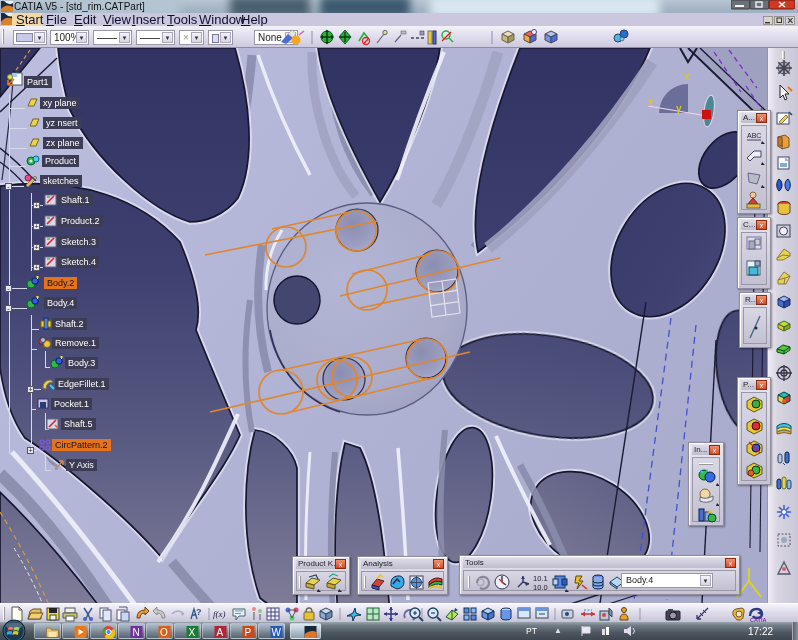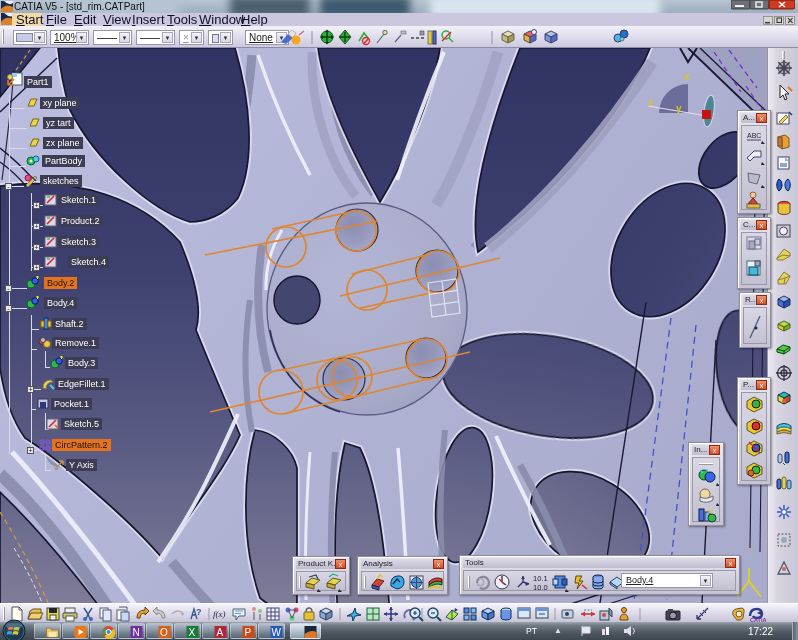--- a/index.html
+++ b/index.html
@@ -12,21 +12,21 @@
 #title-text { position:absolute; top:1px; left:14px; font-size:10px; color:#111; white-space:nowrap; }
 #winbtns { position:absolute; top:0; left:731px; width:64px; height:10px; }
 
 #menubar { position:absolute; top:13px; left:0; width:798px; height:13px; background:#cac7de; }
 .menu-item { position:absolute; top:0px; font-size:13px; line-height:13px; color:#10102c; }
 #start-hl { position:absolute; left:12px; top:0; width:30px; height:13px; background:#f2d9a6; }
 
 #toolbar { position:absolute; top:26px; left:0; width:798px; height:22px;
   background:linear-gradient(180deg,#f3f1f8 0%,#e2dfee 45%,#cdcadf 100%);
   border-bottom:1px solid #8f8ca6; }
-.combo { position:absolute; top:4px; height:15px; background:#fff; border:1px solid #9a97a8; font-size:10px; color:#222;text-decoration:underline; }
+.combo { position:absolute; top:4px; height:15px; background:#fff; border:1px solid #9a97a8; font-size:10px; color:#222; }
 .combo .arr { position:absolute; right:1px; top:1px; width:11px; height:11px; background:linear-gradient(180deg,#f4f3f8,#d8d5e6); border:1px solid #aaa7bb; font-size:6px; color:#333; text-align:center; line-height:11px; }
 
 #viewport { position:absolute; top:48px; left:0; width:798px; height:555px; background:#34366a; overflow:hidden; }
 
 .tnode { position:absolute; height:12px; font-size:9px; line-height:12px; color:#fff; background:#3c3c55; padding:0 3px; white-space:nowrap; }
 .tnode.sel { background:#e5731c; color:#141414; }
 .ticon { position:absolute; width:14px; height:13px; }
 .tline { position:absolute; background:#d8d9ea; }
 .texp { position:absolute; width:7px; height:7px; background:#e8e8f2; border:1px solid #555; font-size:7px; line-height:5px; text-align:center; color:#222; }
 
@@ -111,21 +111,21 @@
       </div>
     <div class="combo" style="left:136px;width:39px">
         <div style="position:absolute;left:3px;top:7px;width:20px;height:1px;background:#444"></div>
         <div class="arr">▼</div>
       </div>
     <div class="combo" style="left:179px;width:25px;padding:1px 0 0 3px;color:#999">×<div class="arr">▼</div></div>
     <div class="combo" style="left:208px;width:25px">
         <div style="position:absolute;left:3px;top:3px;width:7px;height:9px;background:#dde;border:1px solid #779"></div>
         <div class="arr">▼</div>
       </div>
-    <div class="combo" style="left:245px;width:44px;padding:1px 0 0 3px">None<div class="arr">▼</div></div>
+    <div class="combo" style="left:254px;width:44px;padding:1px 0 0 3px">None<div class="arr">▼</div></div>
     <svg style="position:absolute;left:280px;top:3px" width="370" height="17" viewBox="0 0 370 17">
       <path d="M1,13 L8,5 L13,9 L6,15 Z" fill="#4a6cd4"></path>
         <path d="M8,5 L12,1 L16,4 L13,9 Z" fill="#e8e4da" stroke="#888" stroke-width="0.5"></path>
       <circle cx="16" cy="11" r="4.5" fill="#f5a623"></circle>
         <path d="M19,6 L24,2" stroke="#c69" stroke-width="1.5"></path>
       <line x1="32" y1="2" x2="32" y2="15" stroke="#98a"></line>
       <g transform="translate(40,0)">
           <circle cx="7" cy="8" r="6" fill="#2fae3c" stroke="#0a5a14"></circle>
           <path d="M7,2 L7,14 M1,8 L13,8" stroke="#0a3a0e" stroke-width="1.4"></path>
           <path d="M7,0.5 L9,3 L5,3 Z M7,15.5 L9,13 L5,13 Z M0,8 L3,6 L3,10 Z M14,8 L11,6 L11,10 Z" fill="#0a3a0e"></path>
@@ -401,61 +401,61 @@
           <circle cx="4" cy="6" r="2.5" fill="#e8e040" stroke="#884"></circle>
         </svg>
       <div class="tnode" style="left:24px;top:28px">Part1</div>
       <svg class="ticon" style="left:25px;top:48px" viewBox="0 0 14 13">
           <path d="M3,10 L6,3 L12,3 L9,10 Z" fill="#e8d44a" stroke="#776611"></path>
         </svg>
       <div class="tnode" style="left:40px;top:49px">xy plane</div>
       <svg class="ticon" style="left:27px;top:68px" viewBox="0 0 14 13">
           <path d="M3,10 L6,3 L12,3 L9,10 Z" fill="#e8d44a" stroke="#776611"></path>
         </svg>
-      <div class="tnode" style="left:43px;top:69px">yz tart</div>
+      <div class="tnode" style="left:43px;top:69px">yz nsert</div>
       <svg class="ticon" style="left:27px;top:88px" viewBox="0 0 14 13">
           <path d="M3,10 L6,3 L12,3 L9,10 Z" fill="#e8d44a" stroke="#776611"></path>
         </svg>
       <div class="tnode" style="left:43px;top:89px">zx plane</div>
       <svg class="ticon" style="left:26px;top:106px" viewBox="0 0 14 13">
           <circle cx="5" cy="7" r="4" fill="#30b840" stroke="#064"></circle>
           <circle cx="10" cy="5" r="3" fill="#58c8e8" stroke="#068"></circle>
           <circle cx="5" cy="7" r="1.5" fill="#fff"></circle>
         </svg>
-      <div class="tnode" style="left:42px;top:107px">PartBody</div>
+      <div class="tnode" style="left:42px;top:107px">Product</div>
       <svg class="ticon" style="left:24px;top:126px" viewBox="0 0 14 13">
           <path d="M2,11 L11,2 L13,4 L4,13 Z" fill="#e8b84a" stroke="#875"></path>
           <circle cx="4" cy="4" r="3" fill="#e84a8a" stroke="#824"></circle>
           <path d="M8,3 L12,7" stroke="#248" stroke-width="1.2"></path>
         </svg>
       <div class="tnode" style="left:40px;top:127px">sketches</div>
       <svg class="ticon" style="left:44px;top:145px" viewBox="0 0 14 13">
           <rect x="1" y="2" width="11" height="10" fill="#d8d8e8" stroke="#667"></rect>
           <path d="M3,10 L10,3" stroke="#d23" stroke-width="1.6"></path>
           <path d="M3,4 L6,4" stroke="#3a3" stroke-width="1.2"></path>
         </svg>
-      <div class="tnode" style="left:58px;top:146px">Sketch.1</div>
+      <div class="tnode" style="left:58px;top:146px">Shaft.1</div>
       <svg class="ticon" style="left:44px;top:166px" viewBox="0 0 14 13">
           <rect x="1" y="2" width="11" height="10" fill="#d8d8e8" stroke="#667"></rect>
           <path d="M3,10 L10,3" stroke="#d23" stroke-width="1.6"></path>
           <path d="M3,4 L6,4" stroke="#3a3" stroke-width="1.2"></path>
         </svg>
       <div class="tnode" style="left:58px;top:167px">Product.2</div>
       <svg class="ticon" style="left:44px;top:187px" viewBox="0 0 14 13">
           <rect x="1" y="2" width="11" height="10" fill="#d8d8e8" stroke="#667"></rect>
           <path d="M3,10 L10,3" stroke="#d23" stroke-width="1.6"></path>
           <path d="M3,4 L6,4" stroke="#3a3" stroke-width="1.2"></path>
         </svg>
       <div class="tnode" style="left:58px;top:188px">Sketch.3</div>
       <svg class="ticon" style="left:44px;top:207px" viewBox="0 0 14 13">
           <rect x="1" y="2" width="11" height="10" fill="#d8d8e8" stroke="#667"></rect>
           <path d="M3,10 L10,3" stroke="#d23" stroke-width="1.6"></path>
           <path d="M3,4 L6,4" stroke="#3a3" stroke-width="1.2"></path>
         </svg>
-      <div class="tnode" style="left:68px;top:208px">Sketch.4</div>
+      <div class="tnode" style="left:58px;top:208px">Sketch.4</div>
       <svg class="ticon" style="left:26px;top:228px" viewBox="0 0 14 13">
           <circle cx="5" cy="8" r="4" fill="#30b840" stroke="#064"></circle>
           <circle cx="9" cy="5" r="3.2" fill="#3858e8" stroke="#025"></circle>
           <path d="M10,1 L13,1 M11.5,0 L11.5,3" stroke="#ee2" stroke-width="1.1"></path>
         </svg>
       <div class="tnode sel" style="left:44px;top:229px">Body.2</div>
       <svg class="ticon" style="left:26px;top:248px" viewBox="0 0 14 13">
           <circle cx="5" cy="8" r="4" fill="#30b840" stroke="#064"></circle>
           <circle cx="9" cy="5" r="3.2" fill="#3858e8" stroke="#025"></circle>
           <path d="M10,1 L13,1 M11.5,0 L11.5,3" stroke="#ee2" stroke-width="1.1"></path>
@@ -487,21 +487,21 @@
       <svg class="ticon" style="left:36px;top:349px" viewBox="0 0 14 13">
           <rect x="2" y="2" width="10" height="9" fill="#c8c8e0" stroke="#336"></rect>
           <rect x="4" y="5" width="6" height="6" fill="#2a3a7a"></rect>
         </svg>
       <div class="tnode" style="left:51px;top:350px">Pocket.1</div>
       <svg class="ticon" style="left:46px;top:369px" viewBox="0 0 14 13">
           <rect x="1" y="2" width="11" height="10" fill="#d8d8e8" stroke="#667"></rect>
           <path d="M3,10 L10,3" stroke="#d23" stroke-width="1.6"></path>
           <path d="M9,8 L12,11" stroke="#e60" stroke-width="1.6"></path>
         </svg>
-      <div class="tnode" style="left:61px;top:370px">Sketch.5</div>
+      <div class="tnode" style="left:61px;top:370px">Shaft.5</div>
       <svg class="ticon" style="left:38px;top:390px" viewBox="0 0 14 13">
           <circle cx="4" cy="4" r="2" fill="none" stroke="#85e" stroke-width="1.2"></circle>
           <circle cx="10" cy="4" r="2" fill="none" stroke="#85e" stroke-width="1.2"></circle>
           <circle cx="4" cy="10" r="2" fill="none" stroke="#85e" stroke-width="1.2"></circle>
           <circle cx="10" cy="10" r="2" fill="none" stroke="#85e" stroke-width="1.2"></circle>
         </svg>
       <div class="tnode sel" style="left:52px;top:391px">CircPattern.2</div>
       <svg class="ticon" style="left:52px;top:410px" viewBox="0 0 14 13">
           <path d="M3,11 L11,3 M11,3 L11,7 M11,3 L7,3" stroke="#c89058" stroke-width="1.4" fill="none"></path>
           <path d="M3,11 L6,11" stroke="#889" stroke-width="1.2"></path>

